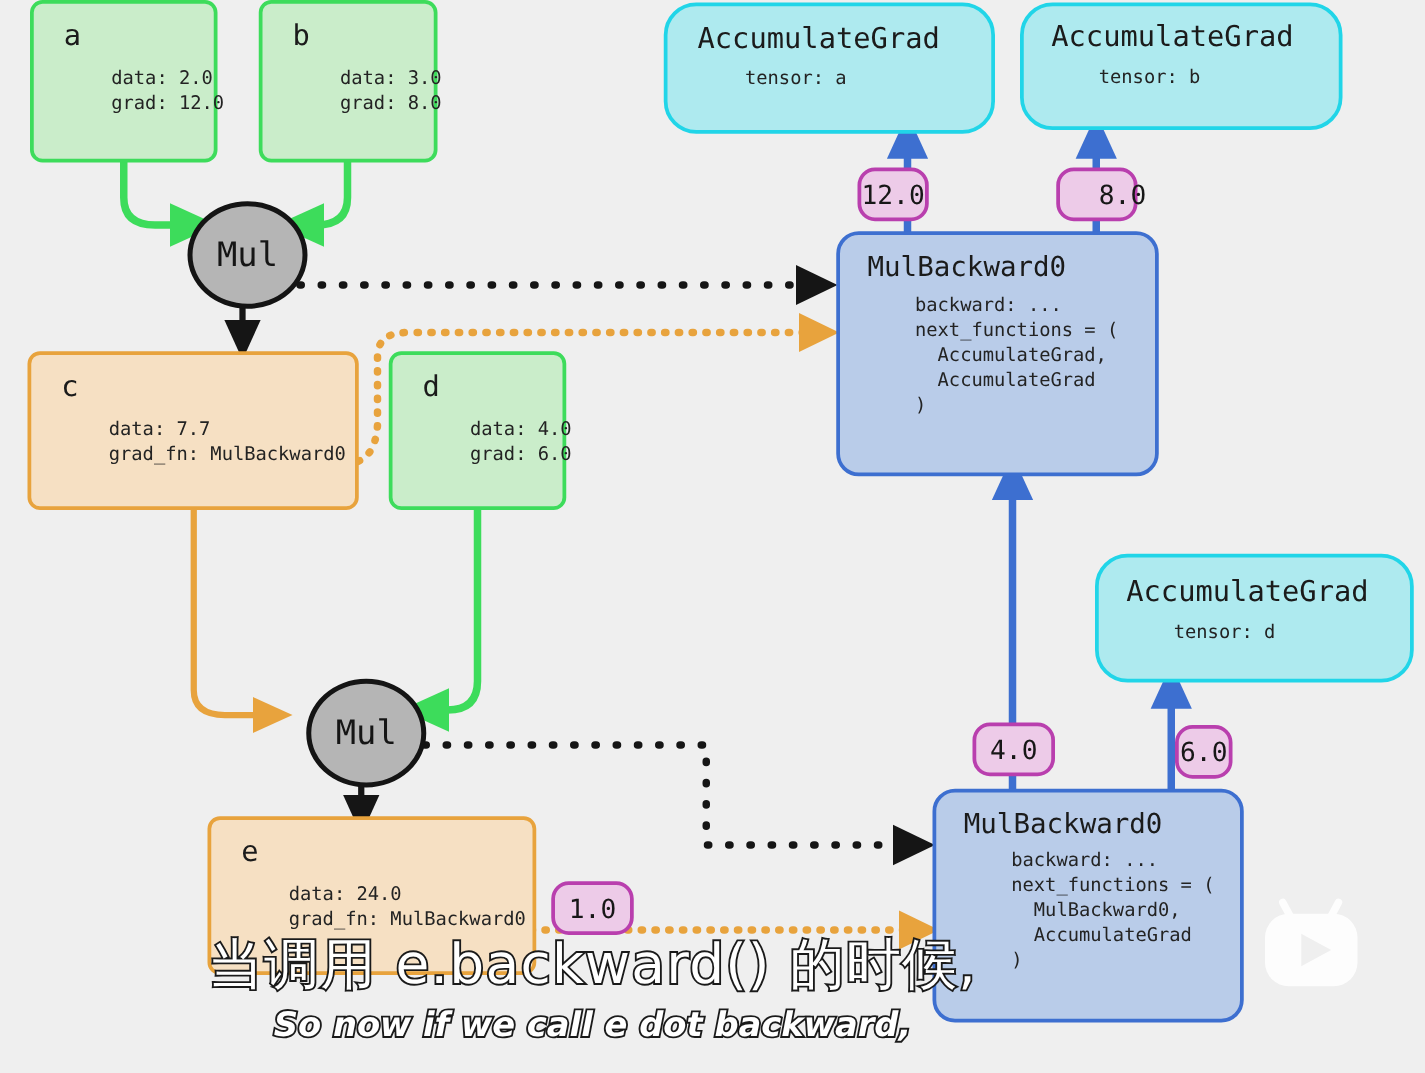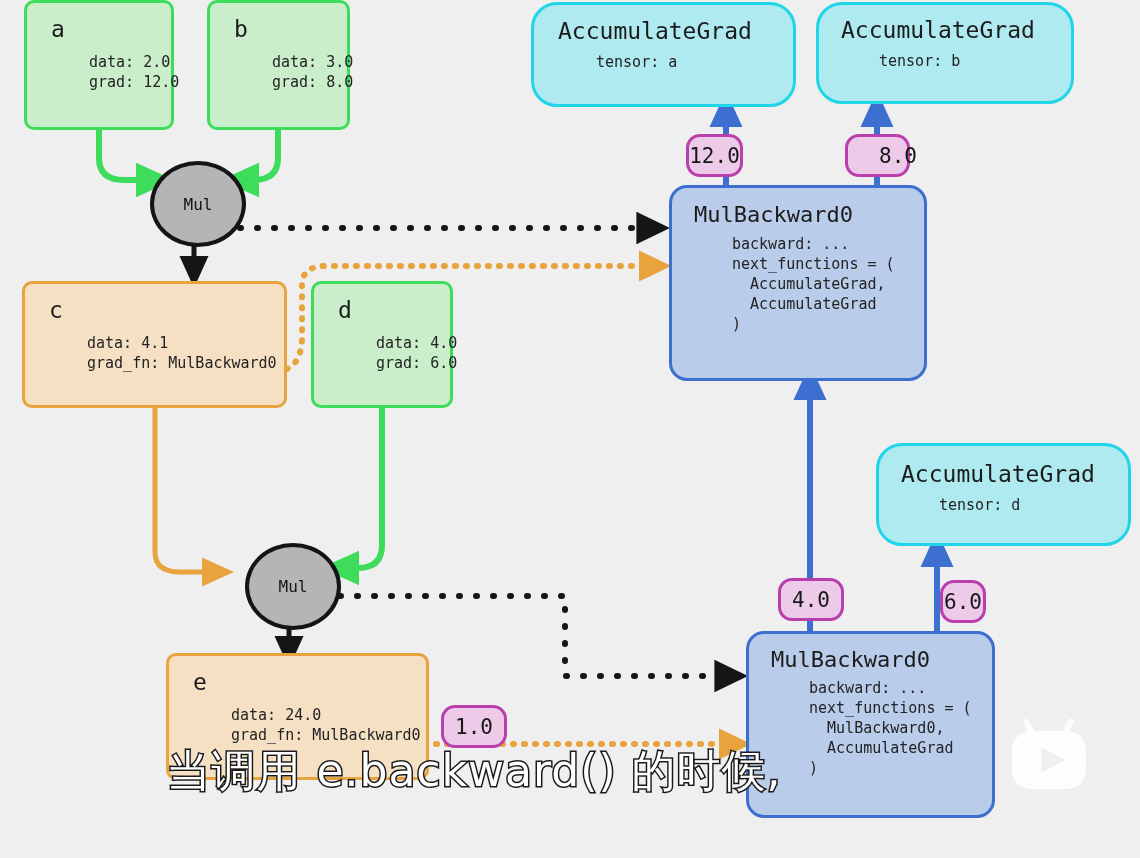--- a/index.html
+++ b/index.html
@@ -38,21 +38,21 @@
   .node-line{
     font-family:"DejaVu Sans Mono",monospace;
     font-size:15px;color:#232323;line-height:20px;white-space:pre;margin-left:38px;
   }
   .pad{padding:14px 0 0 24px;}
 
   
   .op-circle{
     position:absolute;background:#b5b5b5;border:4px solid #141414;
     border-radius:50%;display:flex;align-items:center;justify-content:center;
-    font-family:"DejaVu Sans Mono",monospace;font-size:16px;color:#151515;
+    font-family:"DejaVu Sans Mono",monospace;font-size:27px;color:#151515;
   }
 
   
   .badge{
     position:absolute;background:#edcbe8;border:3px solid #b93fae;
     border-radius:14px;display:flex;align-items:center;justify-content:center;
     font-family:"DejaVu Sans Mono",monospace;font-size:21px;color:#171717;
     box-sizing:border-box;
   }
 
@@ -151,21 +151,21 @@
       <div style="height:10px"></div>
       <div class="node-line">data: 4.0</div>
       <div class="node-line">grad: 6.0</div>
     </div>
   </div>
 
   <div class="node inter-box" style="left:22px;top:281px;width:265px;height:127px;">
     <div class="pad">
       <div class="node-title">c</div>
       <div style="height:10px"></div>
-      <div class="node-line">data: 4.1</div>
+      <div class="node-line">data: 7.7</div>
       <div class="node-line">grad_fn: MulBackward0</div>
     </div>
   </div>
 
   <div class="node inter-box" style="left:166px;top:653px;width:263px;height:127px;">
     <div class="pad">
       <div class="node-title">e</div>
       <div style="height:10px"></div>
       <div class="node-line">data: 24.0</div>
       <div class="node-line">grad_fn: MulBackward0</div>
@@ -237,20 +237,21 @@
     <span>4.0</span>
   </div>
   <div class="badge" style="left:904px;top:580px;width:46px;height:43px;margin-left:36px;">
     <span>6.0</span>
   </div>
   <div class="badge" style="left:441px;top:705px;width:66px;height:43px;">
     <span>1.0</span>
   </div>
 
   <div class="subs sub-cn">当调用 e.backward() 的时候,</div>
+  <div class="subs sub-en">So now if we call e dot backward,</div>
 
   <svg class="watermark" viewBox="0 0 92 80" xmlns="http://www.w3.org/2000/svg">
     <g fill="#ffffff" opacity="0.95">
       <rect x="24" y="7" width="6" height="22" rx="3" transform="rotate(-28 27 18)"></rect>
       <rect x="61" y="7" width="6" height="22" rx="3" transform="rotate(28 64 18)"></rect>
       <rect x="9" y="20" width="74" height="58" rx="19"></rect>
     </g>
     <path d="M38,36 L62,49 L38,62 Z" fill="#efefef" opacity="0.95"></path>
   </svg>
 

